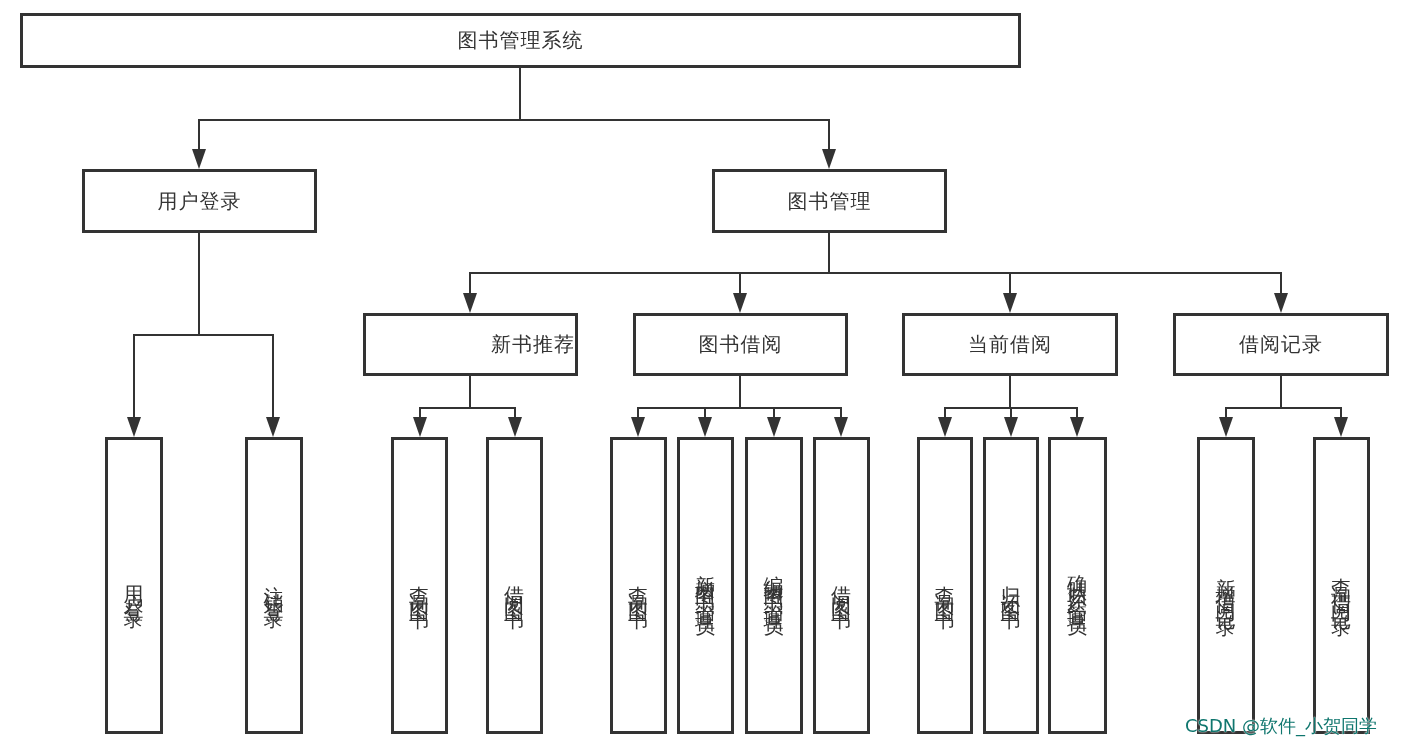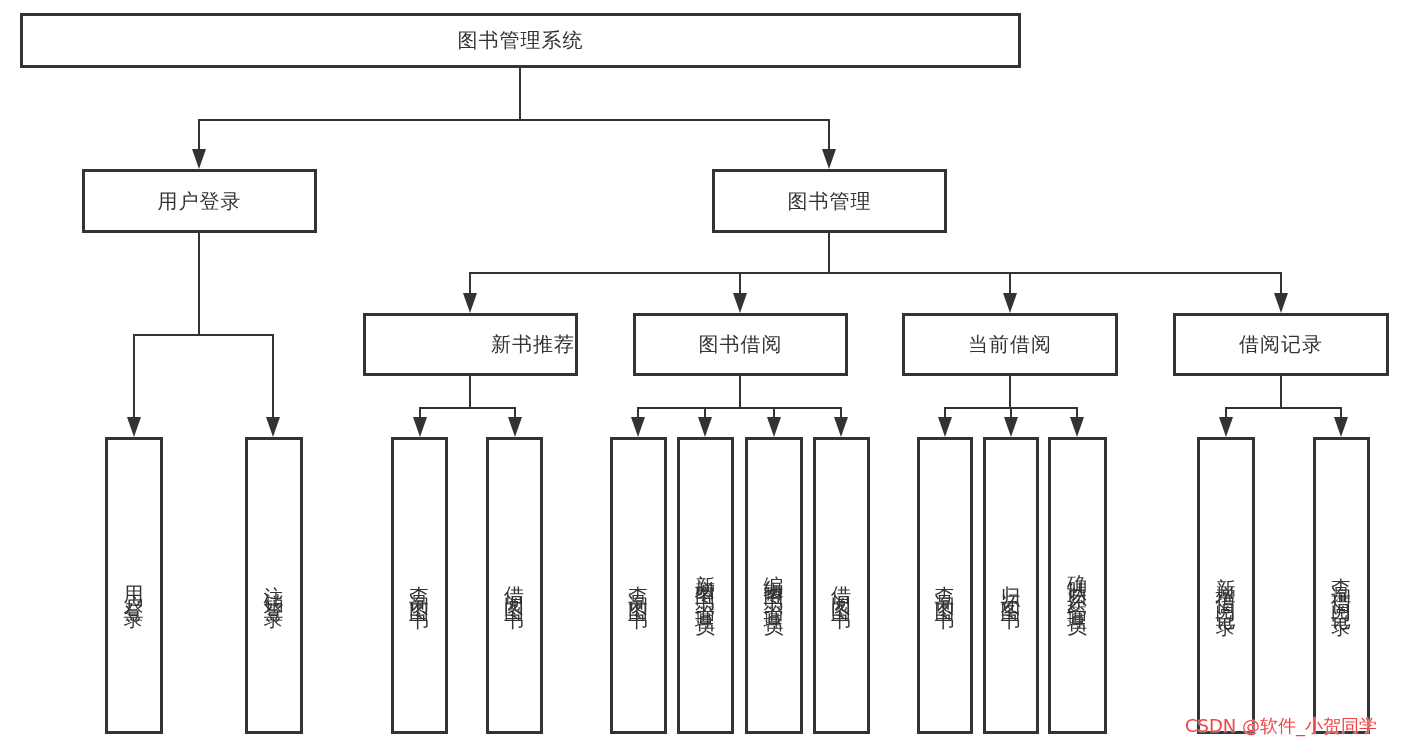--- a/index.html
+++ b/index.html
@@ -40,21 +40,21 @@
   .arrow {
     position:absolute; width:0; height:0;
     border-left:7px solid transparent;
     border-right:7px solid transparent;
     border-top:20px solid #333333;
   }
   .watermark {
     position:absolute;
     left:1185px; top:714px;
     font-size:18px;
-    color:#ef4444;
+    color:#0f766e;
     text-shadow:0 0 2px #ffffff, 0 0 1px #ffffff;
     white-space:nowrap;
     z-index:5;
   }
 </style>
 </head>
 <body>
 
 <div id="canvas">
 

